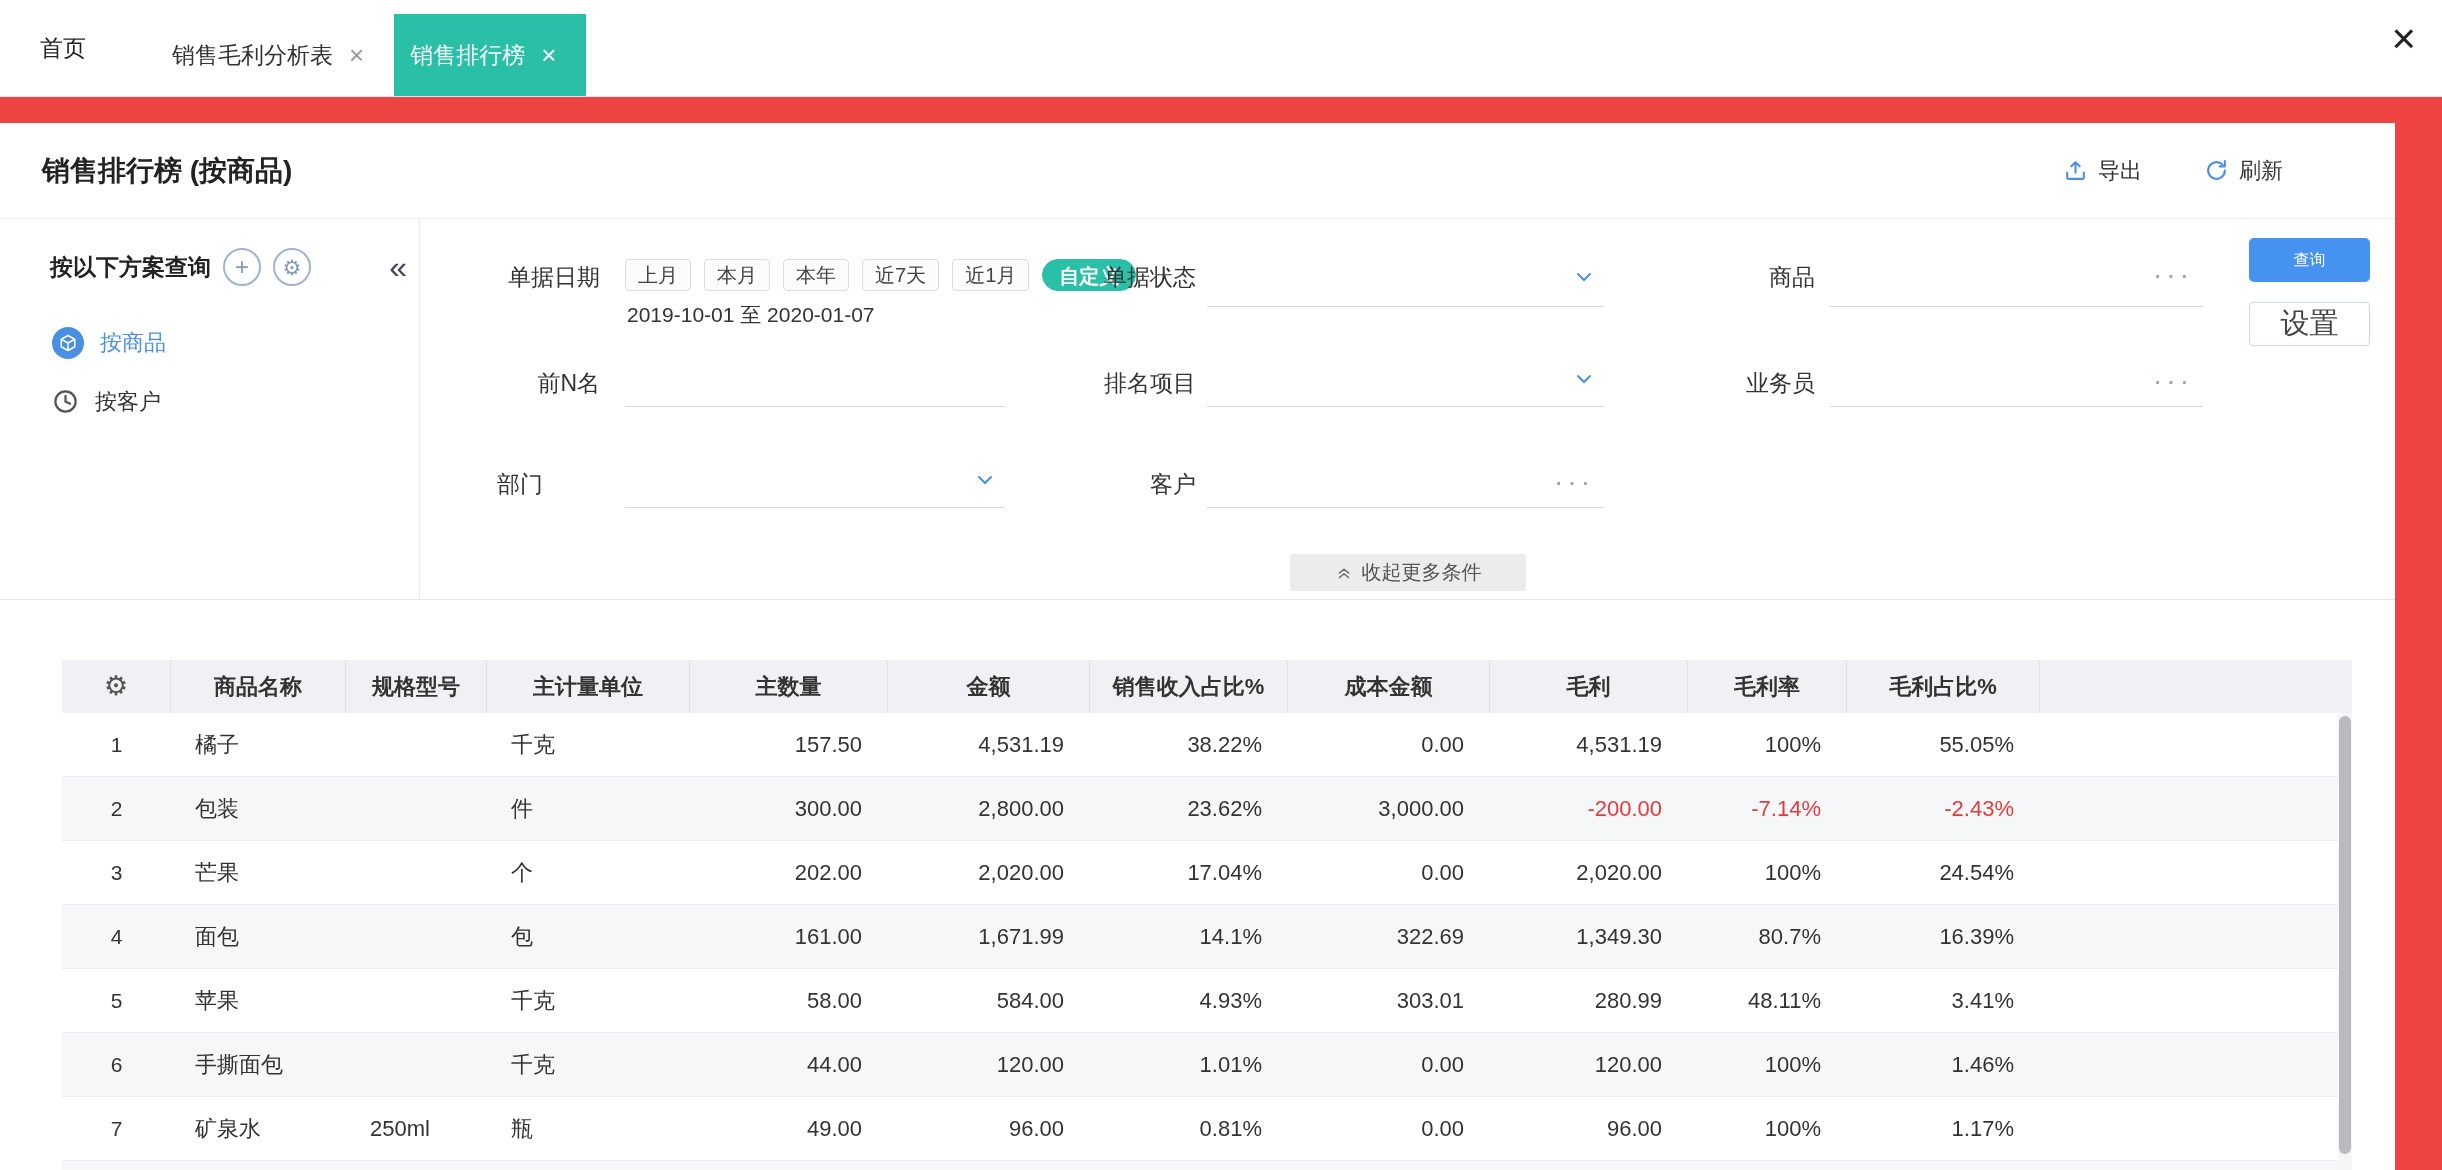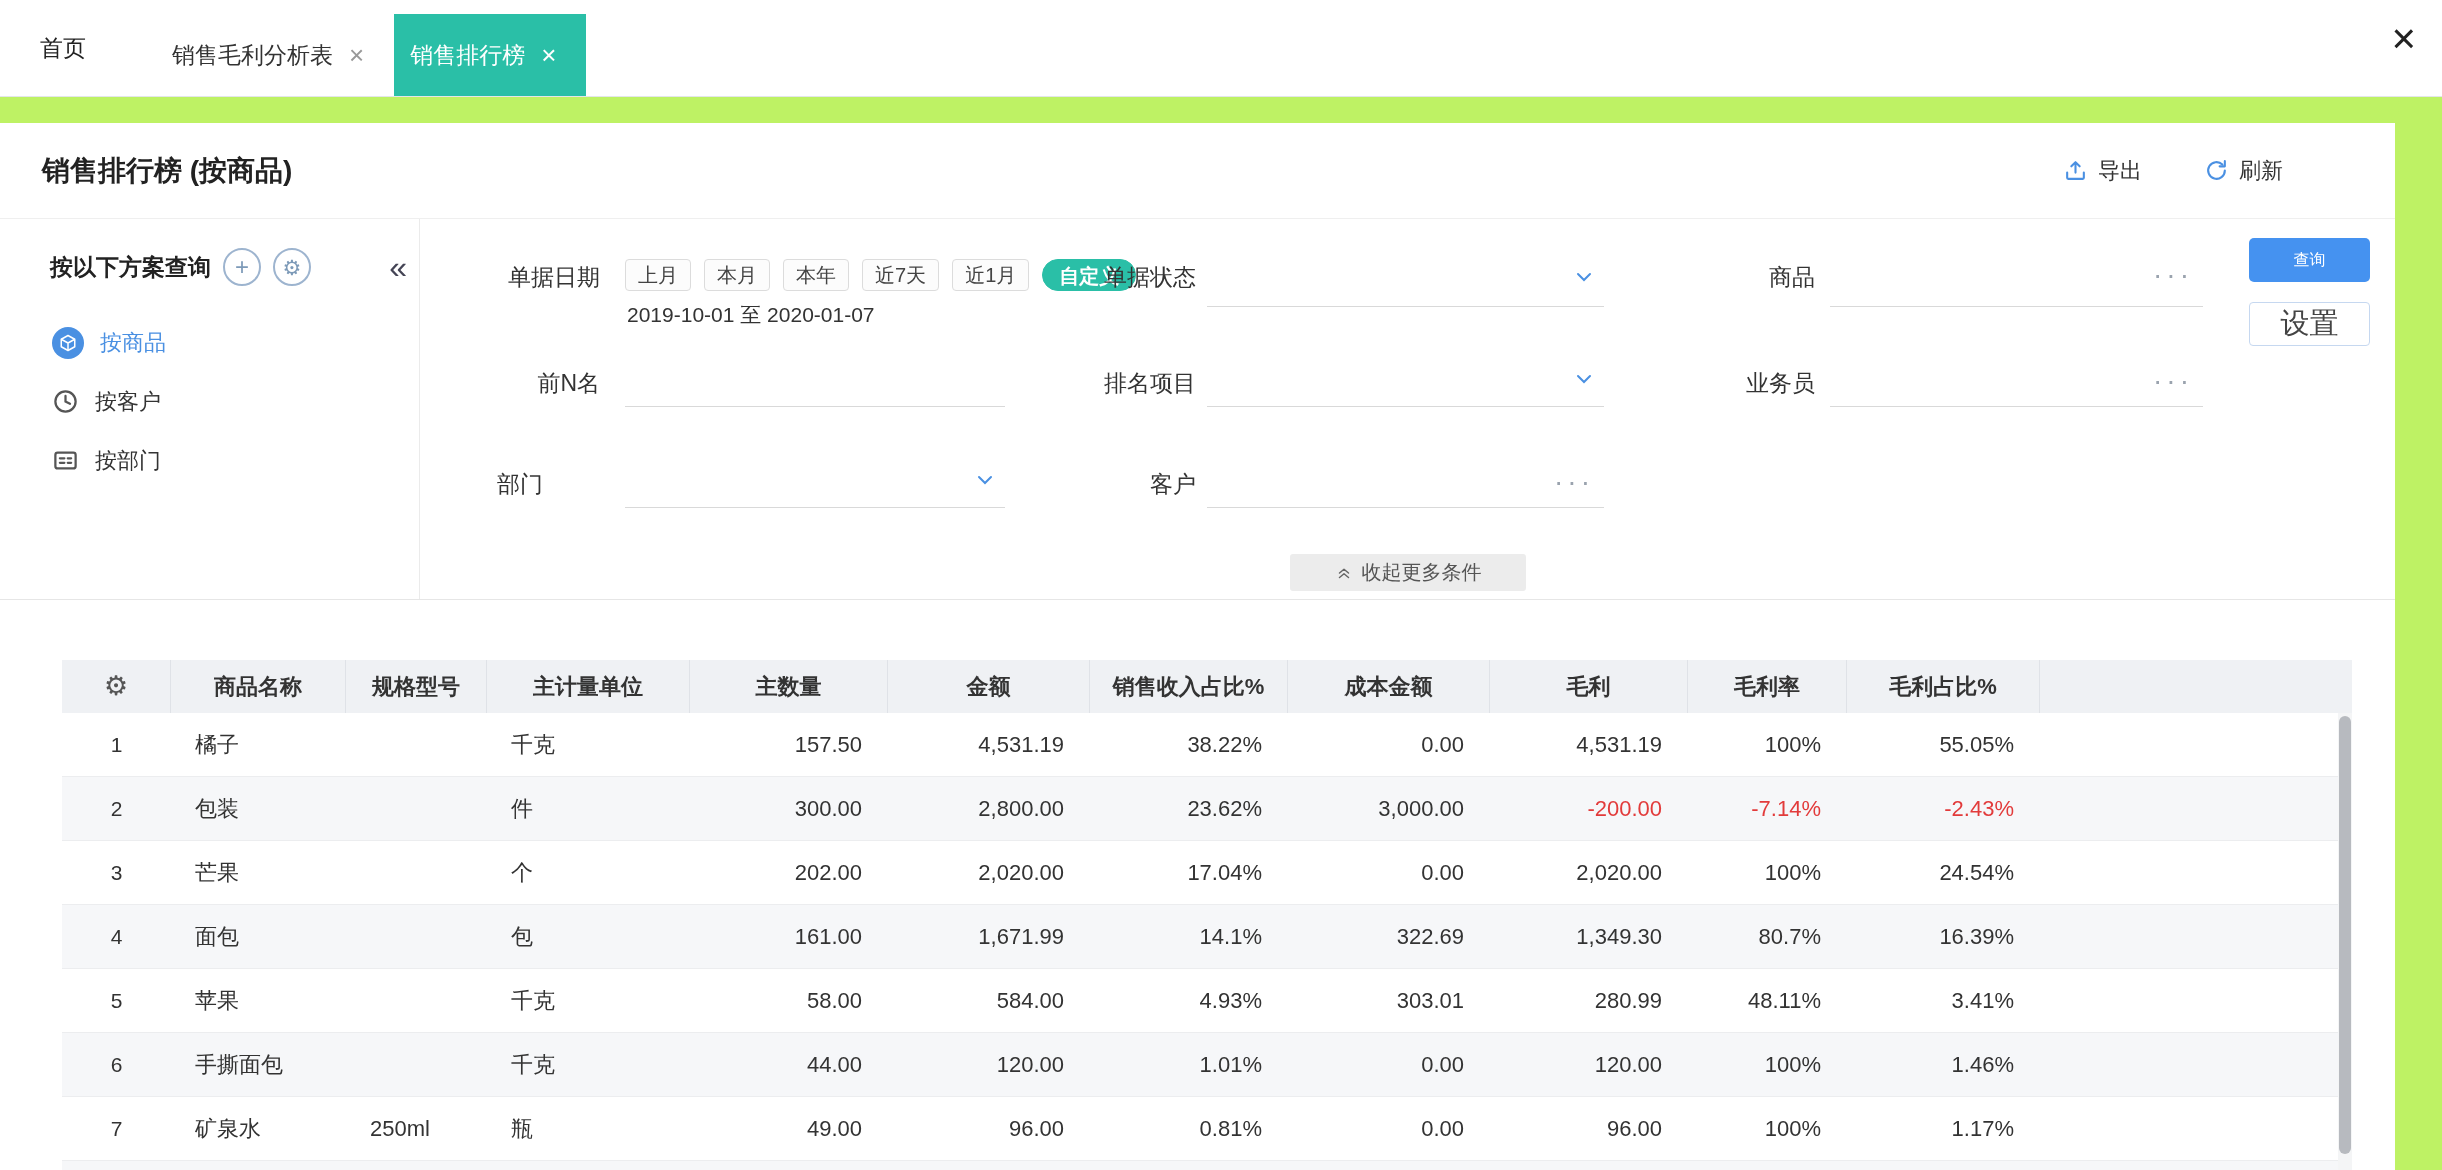--- a/index.html
+++ b/index.html
@@ -1,18 +1,18 @@
 <!DOCTYPE html>
 <html style="--teal: #2abfa7; --blue: #4a90e2; --btn: #4592f0; --neg: #e23b3b;"><head>
 <meta charset="utf-8">
 <style>
   * { margin:0; padding:0; box-sizing:border-box; }
   html,body { width:2442px; height:1170px; }
   body { font-family:"Liberation Sans","DejaVu Sans",sans-serif; color:#333; background:#eef0f3; }
-  .window { position:relative; width:2442px; height:1170px; background:#bef264; overflow:hidden;text-decoration:underline; }
+  .window { position:relative; width:2442px; height:1170px; background:#ef4444; overflow:hidden;text-decoration:underline; }
 
   
   .tabbar { position:absolute; top:0; left:0; width:100%; height:97px; background:#fff;
             border-bottom:1px solid #e4e6e9; display:flex; align-items:stretch; padding-left:40px; }
   .home-tab { display:flex; align-items:center; font-size:23px; margin-right:56px; color:#222; }
   .tab { display:flex; align-items:center; gap:16px; font-size:23px; padding:0 30px; margin-top:14px; color:#333; }
   .tab .x { font-size:26px; color:#999; line-height:1; }
   .tab.active { background:var(--teal,#2abfa7); color:#fff;padding-left:16px; }
   .tab.active .x { color:#fff; }
   .win-close { position:absolute; right:26px; top:18px; font-size:42px; color:#222; line-height:1; }
@@ -147,29 +147,20 @@
           </div>
           <div class="scheme-item">
             <span class="line-icon">
               <svg viewBox="0 0 24 24" fill="none" stroke="currentColor" stroke-width="2" stroke-linecap="round">
                   <circle cx="12" cy="12" r="9"></circle>
                   <path d="M12 7v5l4 2"></path>
                 </svg>
             </span>
             <span>按客户</span>
           </div>
-          <div class="scheme-item">
-            <span class="line-icon">
-              <svg viewBox="0 0 24 24" fill="none" stroke="currentColor" stroke-width="2" stroke-linecap="round">
-                  <rect x="3" y="5" width="18" height="14" rx="2"></rect>
-                  <path d="M7 10h4M7 14h4M14 10h3M14 14h3"></path>
-                </svg>
-            </span>
-            <span>按部门</span>
-          </div>
         </div>
       </div>
 
       <div class="f-label" style="left:440px; top:40px; width:160px;">单据日期</div>
       <div class="chips">
         <span class="chip">上月</span>
         <span class="chip">本月</span>
         <span class="chip">本年</span>
         <span class="chip">近7天</span>
         <span class="chip">近1月</span>

